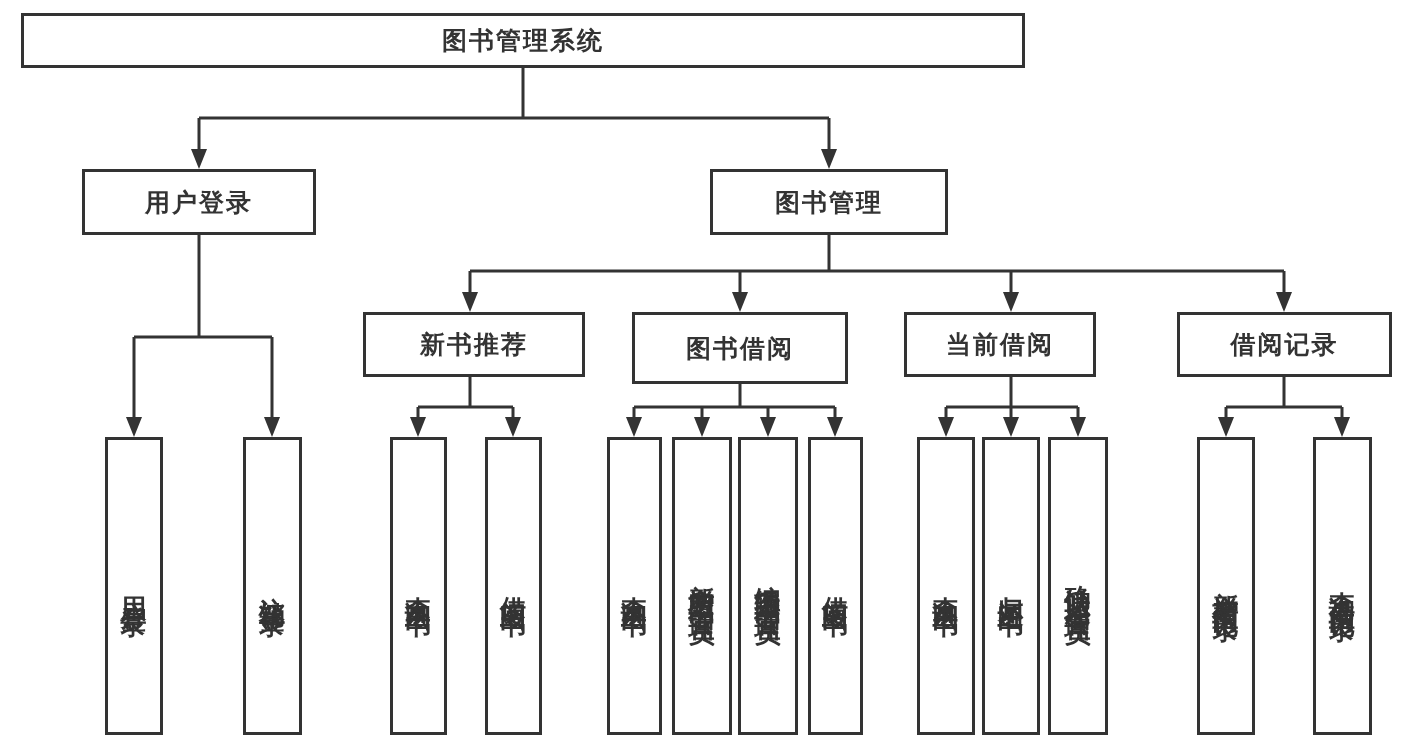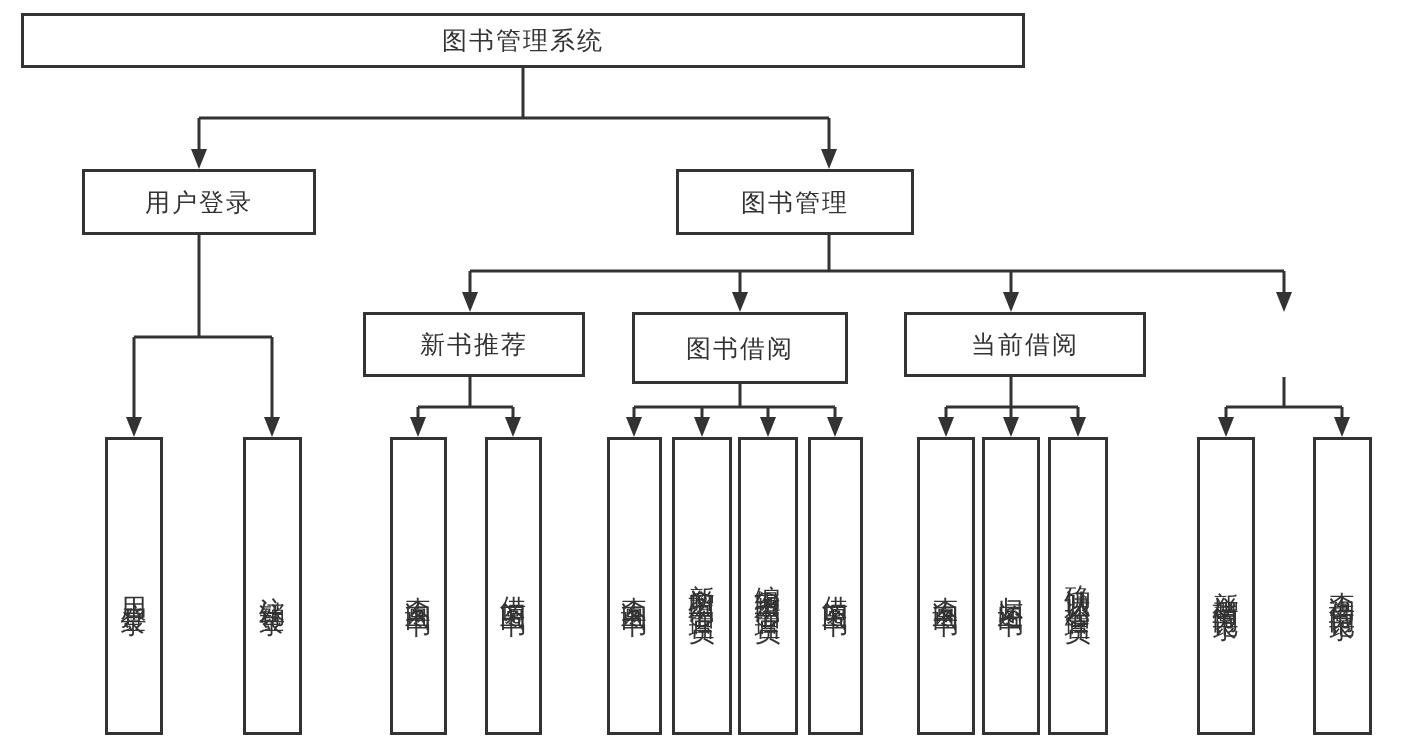--- a/index.html
+++ b/index.html
@@ -19,20 +19,21 @@
   #connectors{position:absolute;left:0;top:0;}
   .box{
     position:absolute;
     box-sizing:border-box;
     border:3px solid var(--line);
     background:var(--bg);
     color:var(--text);
     display:flex;
     align-items:center;
     justify-content:center;
+    font-weight:bold;
   }
   .hbox span{
     font-size:25px;
     letter-spacing:2px;
     white-space:nowrap;
   }
   .vbox span{
     writing-mode:vertical-rl;
     text-orientation:mixed;
     font-size:26px;
@@ -94,32 +95,35 @@
     </g>
   </svg>
 
   <div class="box hbox" style="left:21px;top:13px;width:1004px;height:55px">
     <span>图书管理系统</span>
   </div>
 
   <div class="box hbox" style="left:82px;top:169px;width:234px;height:66px">
     <span>用户登录</span>
   </div>
-  <div class="box hbox" style="left:676px;top:169px;width:238px;height:66px">
+  <div class="box hbox" style="left:710px;top:169px;width:238px;height:66px">
     <span>图书管理</span>
   </div>
 
   <div class="box hbox" style="left:363px;top:312px;width:222px;height:65px">
     <span>新书推荐</span>
   </div>
   <div class="box hbox" style="left:632px;top:312px;width:216px;height:72px">
     <span>图书借阅</span>
   </div>
-  <div class="box hbox" style="left:904px;top:312px;width:242px;height:65px">
+  <div class="box hbox" style="left:904px;top:312px;width:192px;height:65px">
     <span>当前借阅</span>
+  </div>
+  <div class="box hbox" style="left:1177px;top:312px;width:215px;height:65px">
+    <span>借阅记录</span>
   </div>
 
   <div class="box vbox" style="left:105px;top:437px;width:58px;height:298px">
     <span>用户登录</span>
   </div>
   <div class="box vbox" style="left:243px;top:437px;width:59px;height:298px">
     <span>注销登录</span>
   </div>
 
   <div class="box vbox" style="left:390px;top:437px;width:57px;height:298px">

